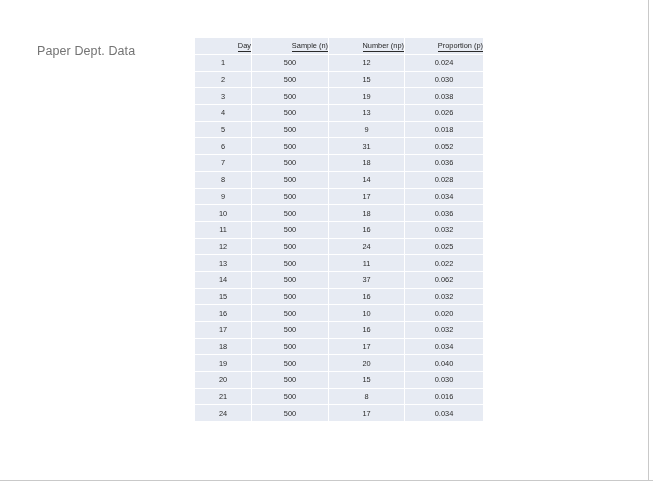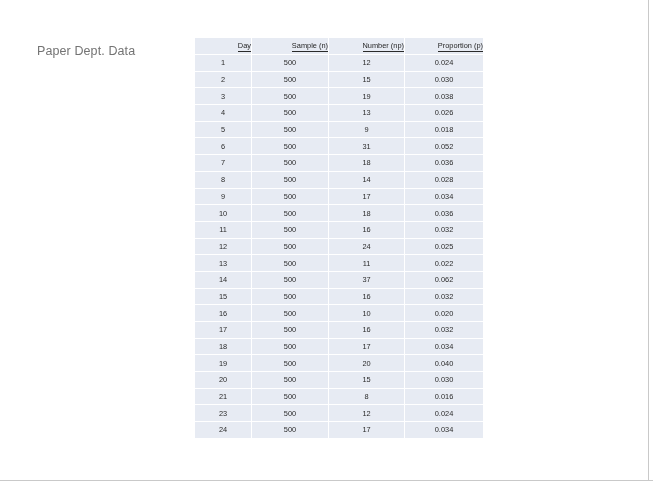--- a/index.html
+++ b/index.html
@@ -253,26 +253,20 @@
             <td>15</td>
             <td>0.030</td>
           </tr>
           <tr>
             <td>21</td>
             <td>500</td>
             <td>8</td>
             <td>0.016</td>
           </tr>
           <tr>
-            <td>23</td>
-            <td>500</td>
-            <td>12</td>
-            <td>0.024</td>
-          </tr>
-          <tr>
             <td>24</td>
             <td>500</td>
             <td>17</td>
             <td>0.034</td>
           </tr>
         </tbody>
     </table>
   </div>
 
   <div id="page-edge-right"></div>

